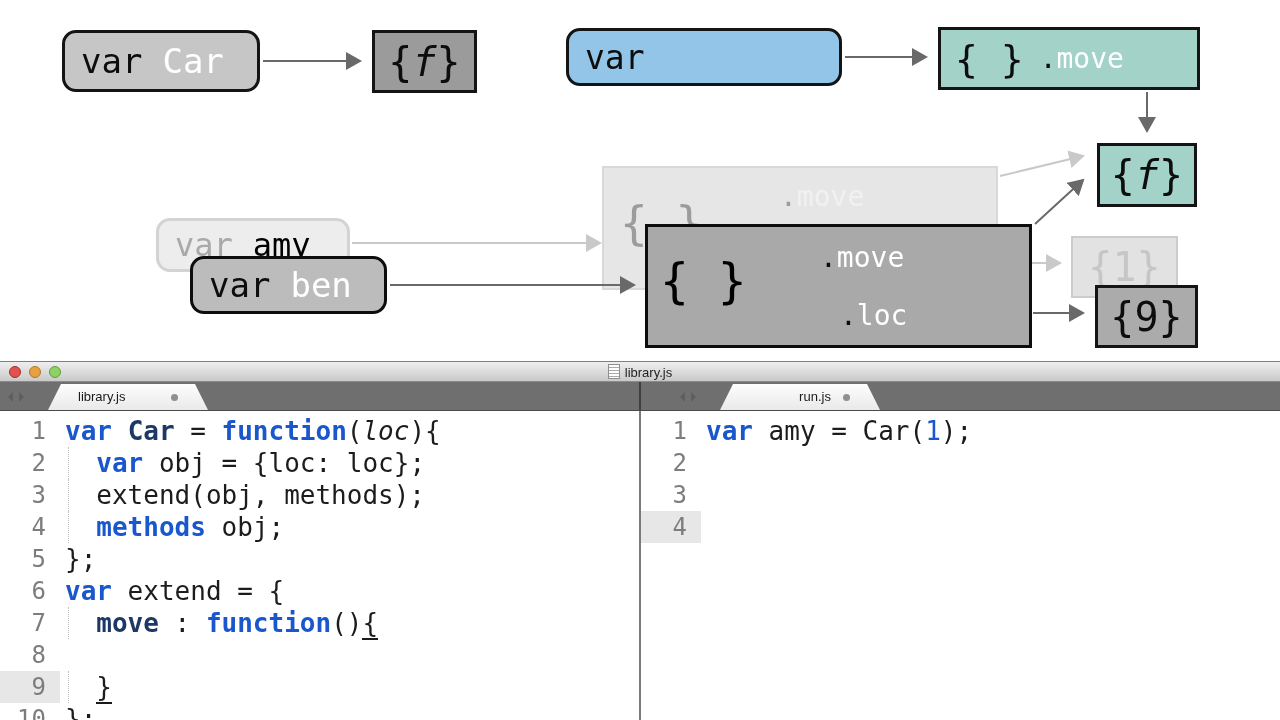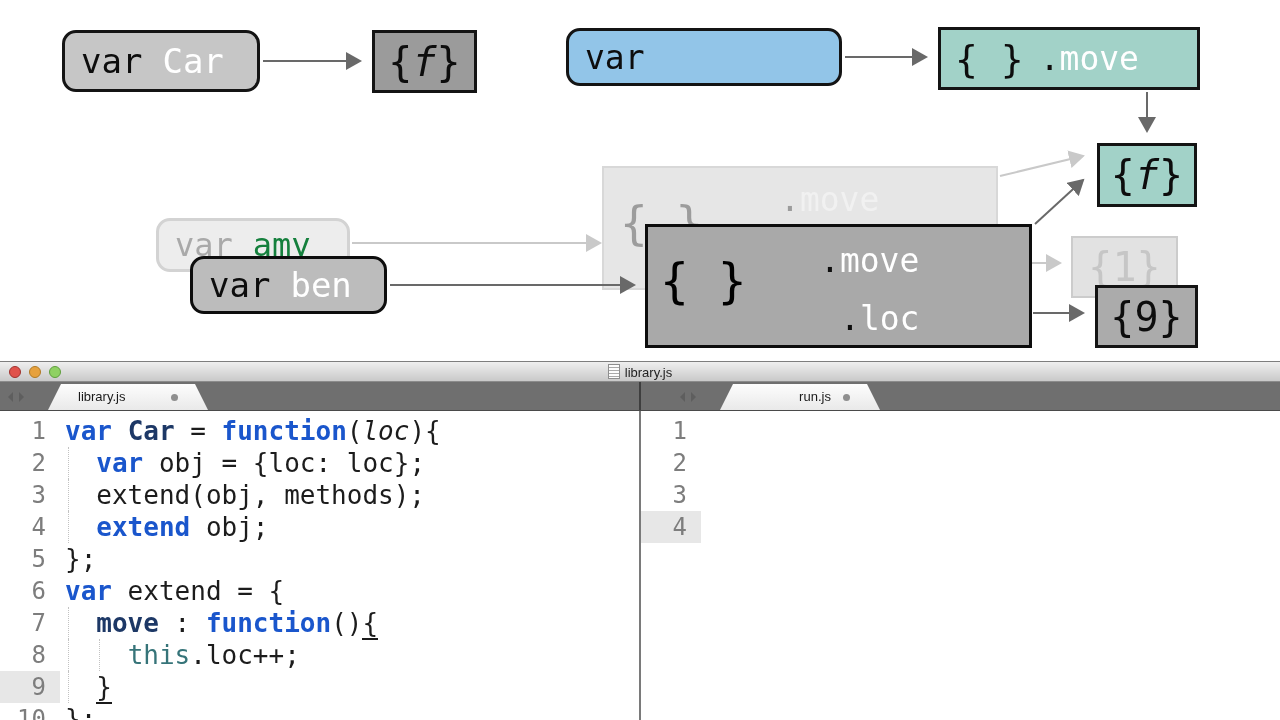--- a/index.html
+++ b/index.html
@@ -16,28 +16,28 @@
   .vb-kw{color:#0d0d0d;}
   .vb-name{color:#ffffff;}
   .fnbox{display:flex;align-items:center;justify-content:center;font-size:40px;color:#0d0d0d;}
   .fnbox .sym{font-style:italic;}
 
   #var-car{left:62px;top:30px;width:198px;height:62px;background:#c6c6c6;border:3px solid #141414;font-size:34px;}
   #car-fn{left:372px;top:30px;width:105px;height:63px;background:#9b9b9b;border:3px solid #141414;}
   #var-methods{left:566px;top:28px;width:276px;height:58px;background:var(--box-blue,#92c5e8);border:3px solid #141414;font-size:33px;gap:16px;}
   #methods-obj{left:938px;top:27px;width:262px;height:63px;background:var(--box-teal,#a2d2c8);border:3px solid #141414;display:flex;align-items:center;padding-left:14px;}
   #methods-obj .braces{font-size:38px;color:#0d0d0d;}
-  .prop{font-size:33px;white-space:pre;}
+  .prop{font-size:28px;white-space:pre;}
   .prop .p-dot{color:#0d0d0d;}
   .prop .p-word{color:#ffffff;}
   #methods-obj .prop{margin-left:16px;}
 
   #var-amy{left:156px;top:218px;width:194px;height:54px;background:#ededed;border:3px solid #d3d3d3;font-size:32px;}
   #var-amy .vb-kw{color:#a9a9a9;}
-  #var-amy .vb-name{color:#15803d;}
+  #var-amy .vb-name{color:#000000;}
   #var-ben{left:190px;top:256px;width:197px;height:58px;background:#bcbcbc;border:3px solid #0d0d0d;font-size:34px;}
 
   #amy-obj{left:602px;top:166px;width:396px;height:124px;background:#e6e6e6;border:2px solid #d8d8d8;}
   #amy-obj .braces{position:absolute;left:16px;top:28px;font-size:46px;color:#9c9c9c;}
   #amy-obj .prop{position:absolute;left:176px;top:12px;}
   #amy-obj .p-dot{color:#9c9c9c;}
   #amy-obj .p-word{color:#f1f1f1;}
 
   #ben-obj{left:645px;top:224px;width:387px;height:124px;background:#a9a9a9;border:3px solid #0d0d0d;}
   #ben-obj .braces{position:absolute;left:12px;top:26px;font-size:48px;color:#000;}
@@ -232,51 +232,51 @@
         <div class="code-line">
           <span class="gutter">2</span>
           <span class="code-content"><i class="guide g0"></i><span class="tok-pl">  </span><span class="tok-kw">var</span><span class="tok-pl"> obj = {loc: loc};</span></span>
         </div>
         <div class="code-line">
           <span class="gutter">3</span>
           <span class="code-content"><i class="guide g0"></i><span class="tok-pl">  extend(obj, methods);</span></span>
         </div>
         <div class="code-line">
           <span class="gutter">4</span>
-          <span class="code-content"><i class="guide g0"></i><span class="tok-pl">  </span><span class="tok-kw">extend</span><span class="tok-pl"> obj;</span></span>
+          <span class="code-content"><i class="guide g0"></i><span class="tok-pl">  </span><span class="tok-kw">methods</span><span class="tok-pl"> obj;</span></span>
         </div>
         <div class="code-line">
           <span class="gutter">5</span>
           <span class="code-content"><span class="tok-pl">};</span></span>
         </div>
         <div class="code-line">
           <span class="gutter">6</span>
           <span class="code-content"><span class="tok-kw">var</span><span class="tok-pl"> extend = {</span></span>
         </div>
         <div class="code-line">
           <span class="gutter">7</span>
           <span class="code-content"><i class="guide g0"></i><span class="tok-pl">  </span><span class="tok-fn">move</span><span class="tok-pl"> : </span><span class="tok-kw">function</span><span class="tok-pl">()</span><span class="tok-ul">{</span></span>
         </div>
         <div class="code-line">
           <span class="gutter">8</span>
-          <span class="code-content"><i class="guide g0"></i><i class="guide g1"></i><span class="tok-pl">    </span><span class="tok-th">this</span><span class="tok-pl">.loc++;</span></span>
         </div>
         <div class="code-line">
           <span class="gutter current">9</span>
           <span class="code-content"><i class="guide g0"></i><span class="tok-pl">  </span><span class="tok-ul">}</span></span>
         </div>
         <div class="code-line">
           <span class="gutter">10</span>
           <span class="code-content"><span class="tok-pl">};</span></span>
         </div>
       </div>
     <div class="pane-divider"></div>
     <div class="pane">
         <div class="code-line">
           <span class="gutter">1</span>
+          <span class="code-content"><span class="tok-kw">var</span><span class="tok-pl"> amy = Car(</span><span class="tok-num">1</span><span class="tok-pl">);</span></span>
         </div>
         <div class="code-line">
           <span class="gutter">2</span>
         </div>
         <div class="code-line">
           <span class="gutter">3</span>
         </div>
         <div class="code-line">
           <span class="gutter current">4</span>
         </div>

